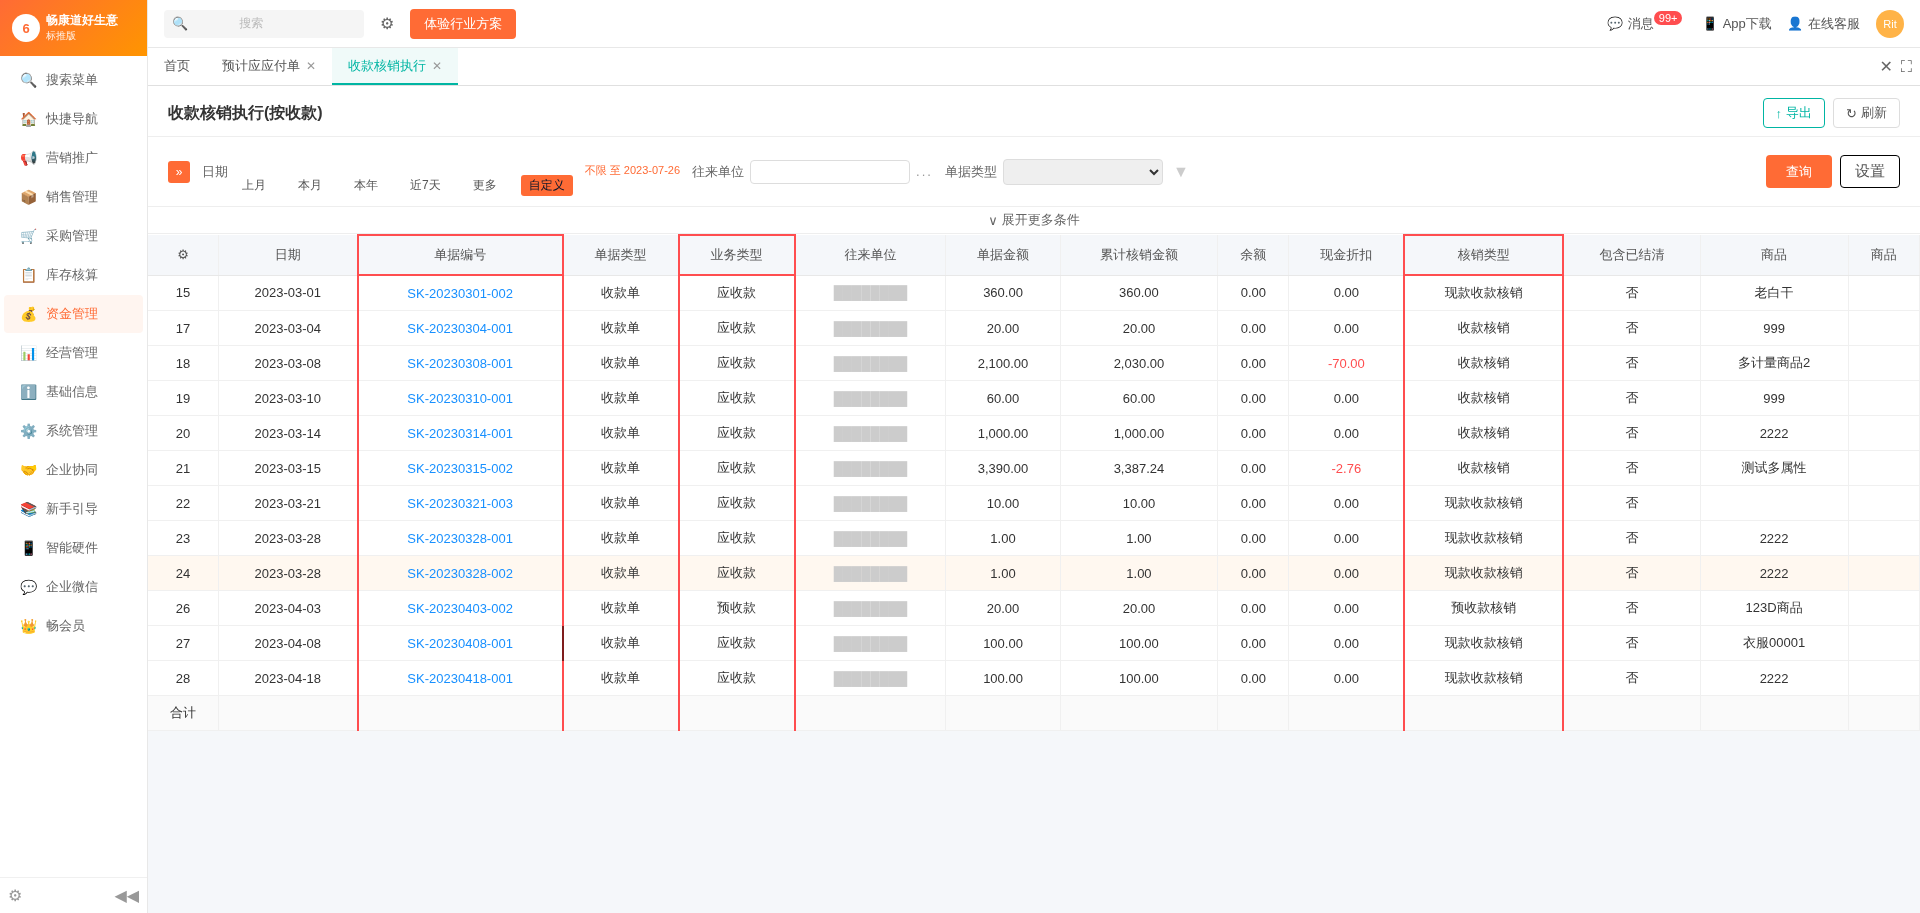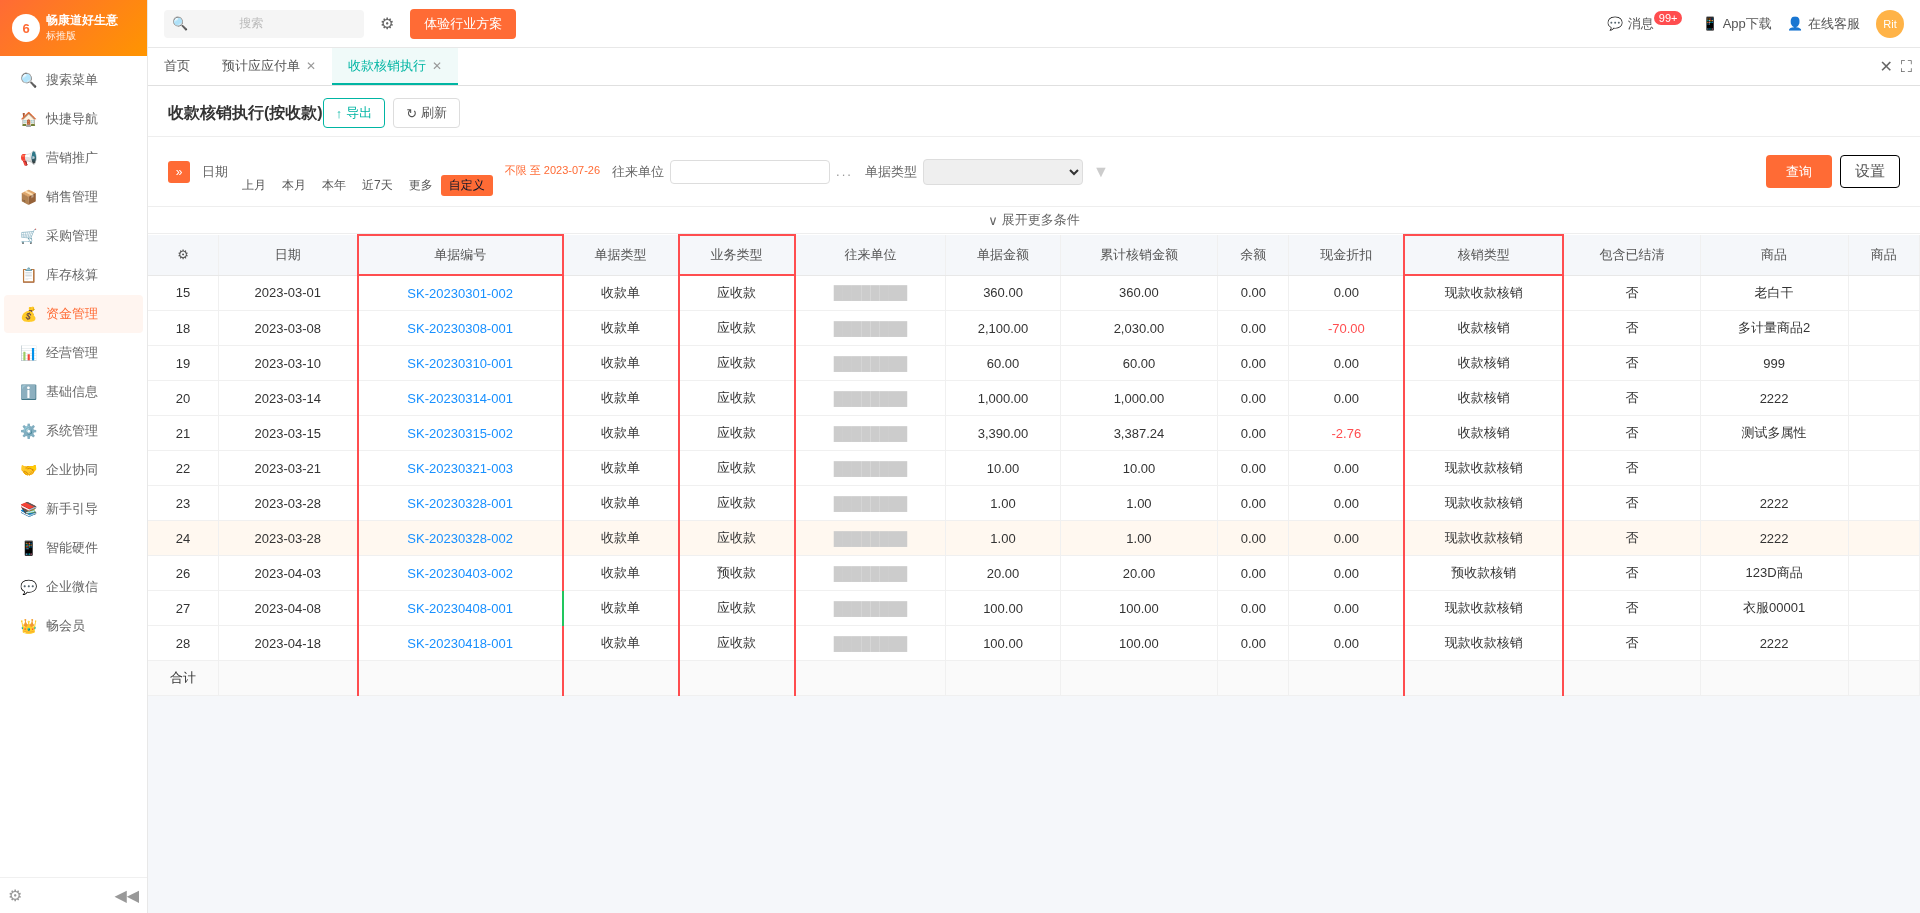--- a/index.html
+++ b/index.html
@@ -129,21 +129,21 @@
     .tab-close { color: #999; font-size: 12px; }
     .tabs-actions { margin-left: auto; display: flex; align-items: center; gap: 8px; padding-right: 8px; }
     .tabs-actions span { font-size: 16px; color: #666; cursor: pointer; }
 
     
     .content { flex: 1; overflow: hidden; display: flex; flex-direction: column; background: #f5f7fa; }
     .content-header {
       background: #fff;
       padding: 12px 20px 8px;
       border-bottom: 1px solid #eee;
-      display: flex; align-items: center; justify-content: flex-start;
+      display: flex; align-items: center; justify-content: space-between;
     }
     .content-title { font-size: 16px; font-weight: bold; color: #333; }
     .content-header-actions { display: flex; gap: 8px; }
     .btn-export {
       border: 1px solid #00b5a3; color: #00b5a3; background: #fff;
       border-radius: 4px; padding: 5px 12px; cursor: pointer; font-size: 12px;
       display: flex; align-items: center; gap: 4px;
     }
     .btn-refresh {
       border: 1px solid #ddd; color: #555; background: #fff;
@@ -161,21 +161,21 @@
     .filter-toggle {
       width: 22px; height: 22px;
       background: #ff6b35;
       color: #fff;
       border-radius: 3px;
       display: flex; align-items: center; justify-content: center;
       cursor: pointer; font-size: 12px;
     }
     .filter-group { display: flex; align-items: center; gap: 6px; }
     .filter-label { color: #666; font-size: 13px; }
-    .filter-date-btns { display: flex; gap: 0; margin-top: 28px; }
+    .filter-date-btns { display: flex; gap: 16px; margin-top: 28px; }
     .date-btn {
       padding: 2px 8px; border-radius: 3px; cursor: pointer;
       font-size: 12px; border: none; background: transparent; color: #555;
     }
     .date-btn.custom {
       background: #ff6b35; color: #0f172a; border-radius: 3px;
     }
     .filter-input {
       border: 1px solid #ddd; border-radius: 4px; padding: 4px 8px;
       font-size: 12px; color: #333; width: 160px;
@@ -457,20 +457,38 @@
       <td class="">360.00</td>
       <td class="">360.00</td>
       <td>0.00</td>
       <td class="">0.00</td>
       <td style="border-left:2px solid #ff4d4f;border-right:2px solid #ff4d4f;">现款收款核销</td>
       <td>否</td>
       <td>老白干</td>
       <td></td>
     </tr>
             <tr>
+      <td>17</td>
+      <td>2023-03-04</td>
+      <td style="border-left:2px solid #ff4d4f;border-right:2px solid #ff4d4f;">
+        <a class="link-text">SK-20230304-001</a>
+      </td>
+      <td>收款单</td>
+      <td style="border-left:2px solid #ff4d4f;border-right:2px solid #ff4d4f;">应收款</td>
+      <td style="color:#ccc;user-select:none;">████████</td>
+      <td class="">20.00</td>
+      <td class="">20.00</td>
+      <td>0.00</td>
+      <td class="">0.00</td>
+      <td style="border-left:2px solid #ff4d4f;border-right:2px solid #ff4d4f;">收款核销</td>
+      <td>否</td>
+      <td>999</td>
+      <td></td>
+    </tr>
+            <tr>
       <td>18</td>
       <td>2023-03-08</td>
       <td style="border-left:2px solid #ff4d4f;border-right:2px solid #ff4d4f;">
         <a class="link-text">SK-20230308-001</a>
       </td>
       <td>收款单</td>
       <td style="border-left:2px solid #ff4d4f;border-right:2px solid #ff4d4f;">应收款</td>
       <td style="color:#ccc;user-select:none;">████████</td>
       <td class="">2,100.00</td>
       <td class="">2,030.00</td>
@@ -603,21 +621,21 @@
       <td>0.00</td>
       <td class="">0.00</td>
       <td style="border-left:2px solid #ff4d4f;border-right:2px solid #ff4d4f;">预收款核销</td>
       <td>否</td>
       <td>123D商品</td>
       <td></td>
     </tr>
             <tr>
       <td>27</td>
       <td>2023-04-08</td>
-      <td style="border-left:2px solid #ff4d4f;border-right:2px solid #22c55e;">
+      <td style="border-left:2px solid #ff4d4f;border-right:2px solid #7f1d1d;">
         <a class="link-text">SK-20230408-001</a>
       </td>
       <td>收款单</td>
       <td style="border-left:2px solid #ff4d4f;border-right:2px solid #ff4d4f;">应收款</td>
       <td style="color:#ccc;user-select:none;">████████</td>
       <td class="">100.00</td>
       <td class="">100.00</td>
       <td>0.00</td>
       <td class="">0.00</td>
       <td style="border-left:2px solid #ff4d4f;border-right:2px solid #ff4d4f;">现款收款核销</td>

